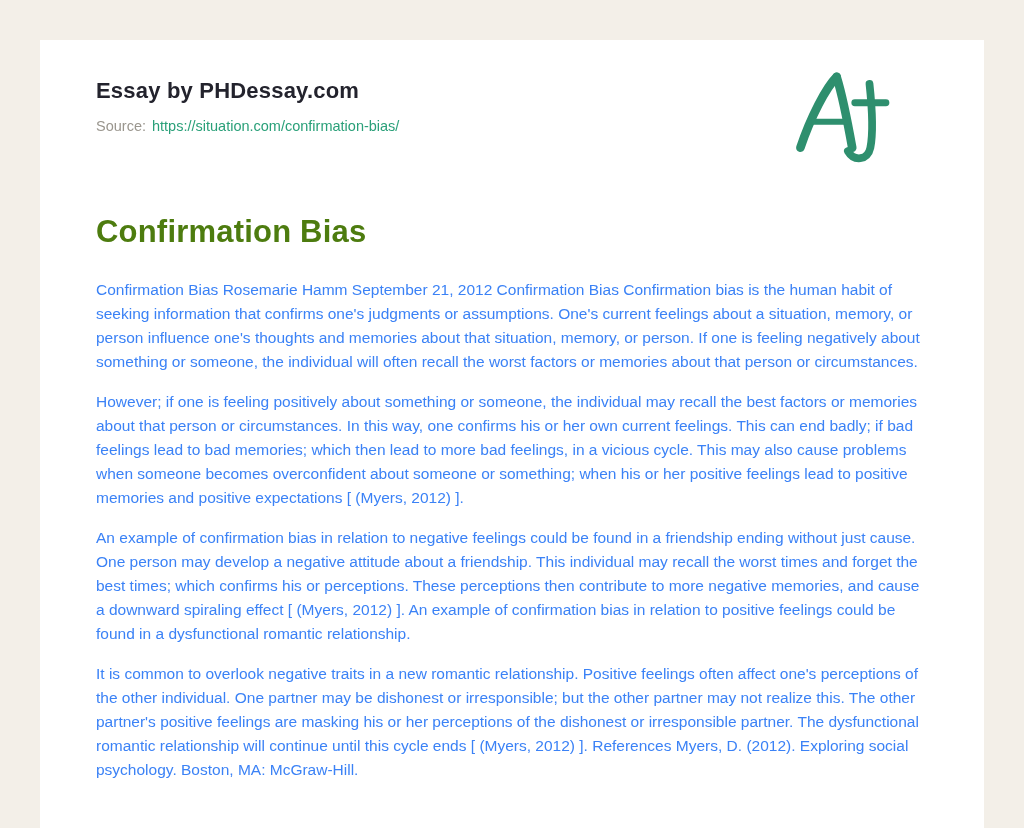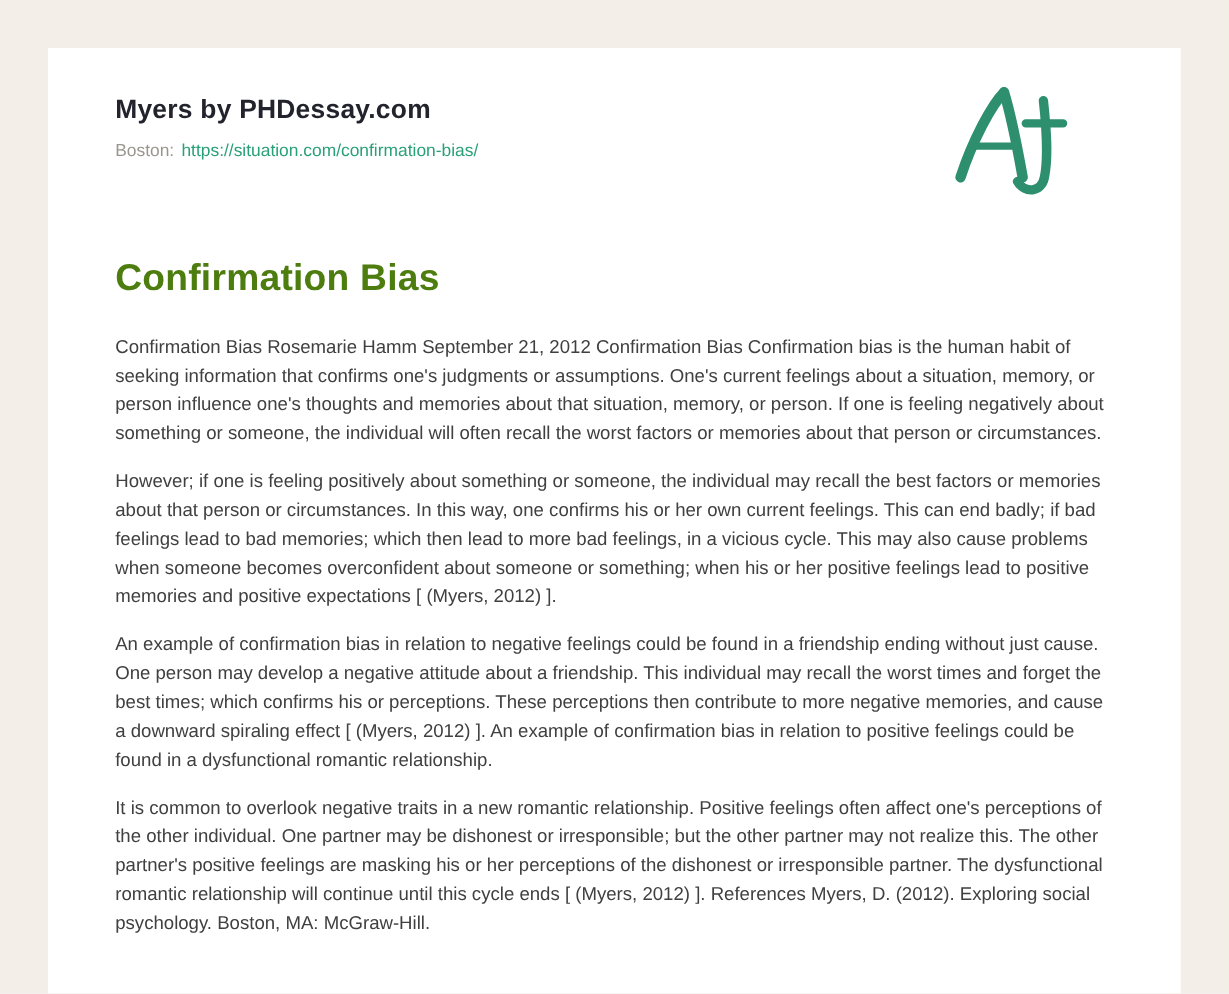--- a/index.html
+++ b/index.html
@@ -54,33 +54,33 @@
     font-size: 31px;
     font-weight: 700;
     color: #4d7c0f;
     letter-spacing: 0.2px;
   }
   .essay-body p {
     margin: 0 0 16px 0;
     max-width: 830px;
     font-size: 15.5px;
     line-height: 24px;
-    color: #404040;
+    color: #3b82f6;
   }
 </style>
 </head>
 <body>
 
 <div class="page">
   <div class="card">
 
-    <div class="header-title">Myers by PHDessay.com</div>
+    <div class="header-title">Essay by PHDessay.com</div>
 
     <div class="source-row">
-      <span class="source-label">Boston:</span><span class="source-link">https://situation.com/confirmation-bias/</span>
+      <span class="source-label">Source:</span><span class="source-link">https://situation.com/confirmation-bias/</span>
     </div>
 
     <svg class="logo" viewBox="0 0 110 110" fill="none" stroke="#2e8f6e" stroke-linecap="round" stroke-linejoin="round">
 
       <path d="M8 90 C 20 54, 38 20, 50 8" stroke-width="10"></path>
       <path d="M50 8 C 58 34, 63 62, 68 90" stroke-width="10"></path>
       <path d="M24 60 L 63 60" stroke-width="7"></path>
 
       <path d="M88 16 C 91 44, 93 70, 89 90 C 86 105, 70 106, 63 94" stroke-width="9"></path>
       <path d="M71 38 L 107 38" stroke-width="8"></path>

